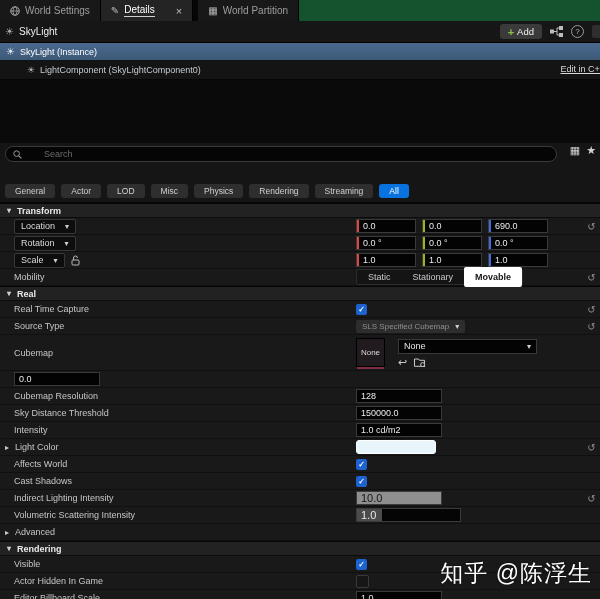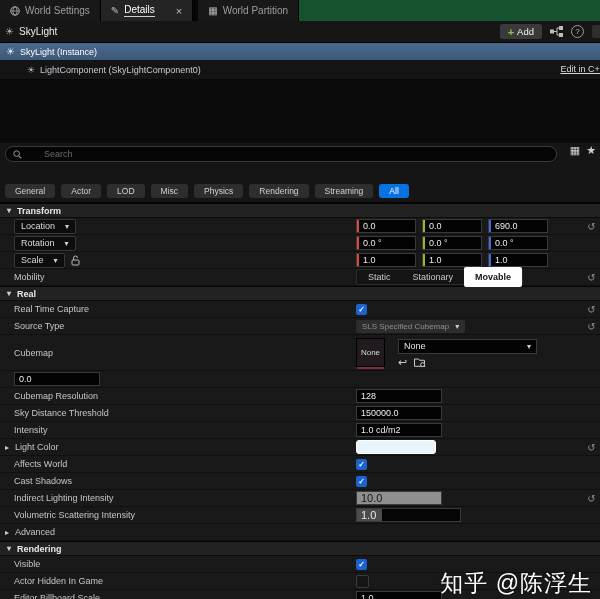--- a/index.html
+++ b/index.html
@@ -70,21 +70,21 @@
   .fill100{width:80px;background:#8f8f8f;color:#141414}
   .fill25{width:99px;background:linear-gradient(to right,#4b4b4b 0 25px,#050505 25px);color:#e8e8e8}
   .thumb{width:27px;height:27px;background:#211a1e;border:1px solid #000;display:flex;align-items:center;
          justify-content:center;font-size:8px;color:#d8d8d8;position:relative;margin-right:7px}
   .thumb:after{content:"";position:absolute;left:0;right:0;bottom:-3px;height:2px;background:#7e2d43}
   .cm-col{display:flex;flex-direction:column;gap:3px}
   .cm-dd{width:127px;height:13px;background:#030303;border:1px solid #3a3a3a;display:flex;align-items:center;
          padding:0 5px;font-size:9px;color:#e6e6e6}
   .cm-dd .caret{margin-left:auto}
   .cm-icons{display:flex;gap:7px;align-items:center;color:#c9c9c9;font-size:11px;line-height:10px}
-  .watermark{position:absolute;right:8px;bottom:0;color:#fff;font-size:23px;letter-spacing:1px;
+  .watermark{position:absolute;right:8px;bottom:10px;color:#fff;font-size:23px;letter-spacing:1px;
              font-family:"Liberation Sans",sans-serif;text-shadow:0 0 2px rgba(0,0,0,.6)}
   svg{display:block}
 </style>
 </head>
 <body>
 
 <div class="tabbar">
   <div class="tab">
     <span class="ticon">
       <svg width="10" height="10" viewBox="0 0 10 10">

